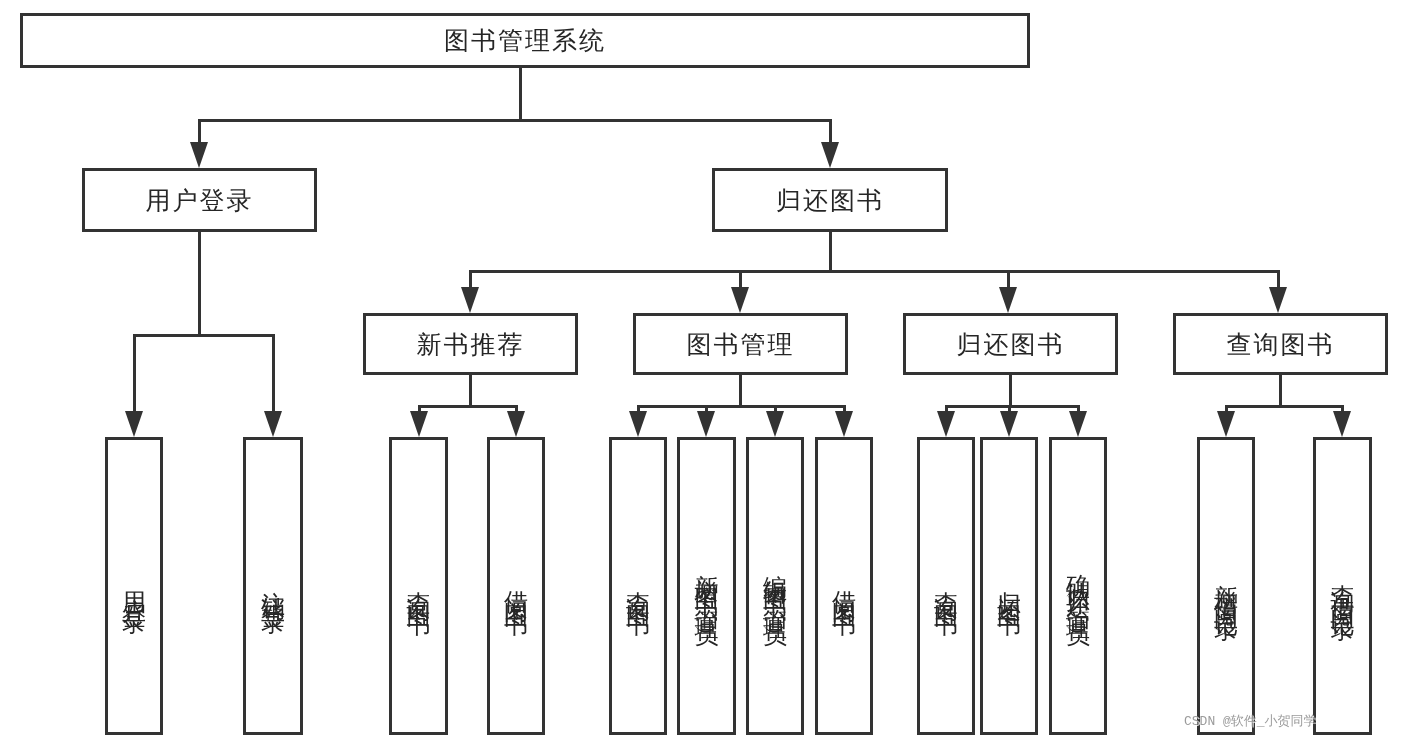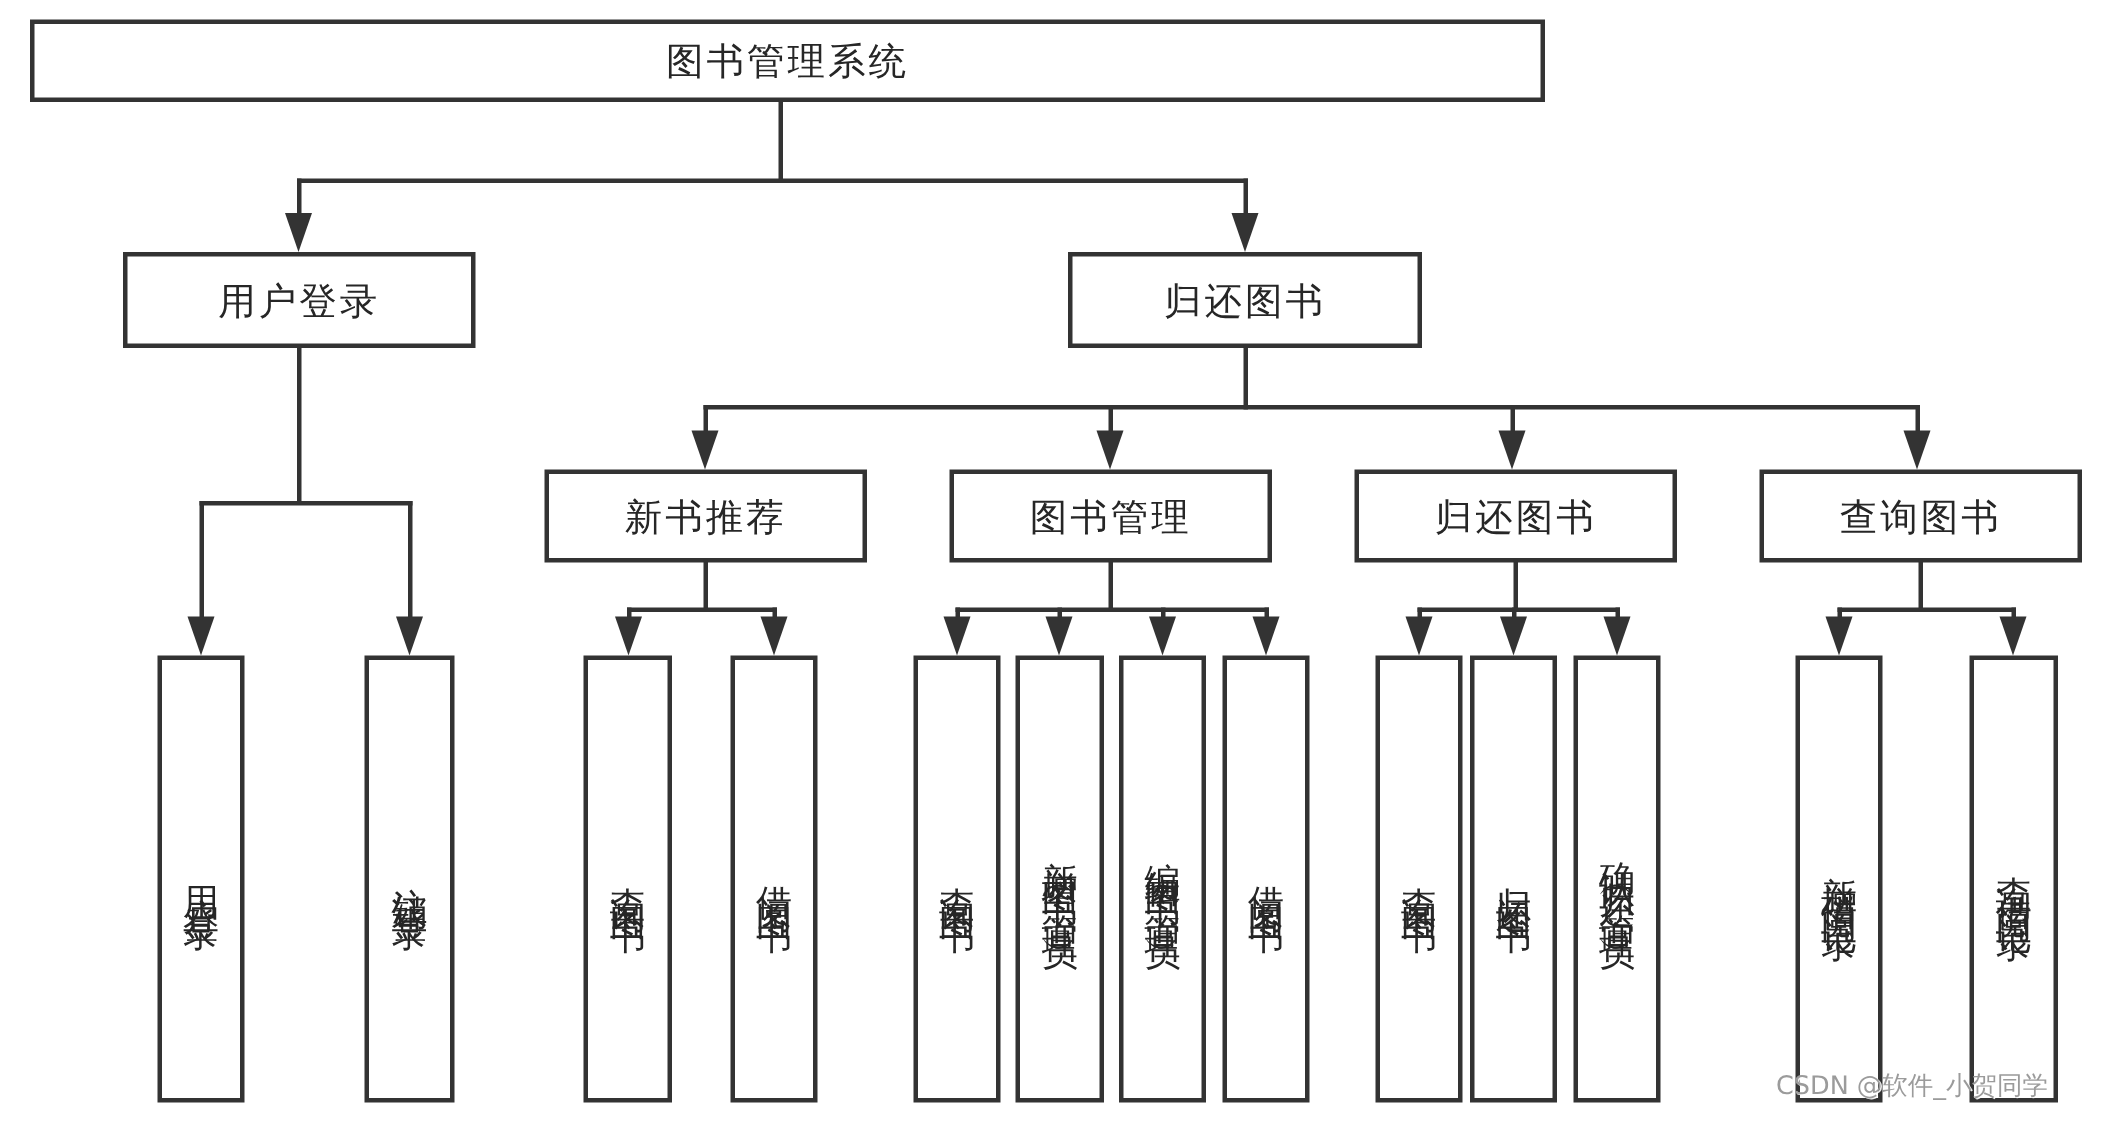--- a/index.html
+++ b/index.html
@@ -29,22 +29,23 @@
   }
   .hline{position:absolute;height:3px;background:var(--line);}
   .vline{position:absolute;width:3px;background:var(--line);}
   .arrow{
     position:absolute;width:0;height:0;
     border-left:9px solid transparent;border-right:9px solid transparent;
     border-top:26px solid var(--line);
   }
   .watermark{
     position:absolute;left:1184px;top:712px;width:215px;
-    font-size:17px;color:var(--watermark);white-space:nowrap;
+    font-size:13px;color:var(--watermark);white-space:nowrap;
     text-shadow:1px 1px 0 rgba(255,255,255,.9);
+    font-family:Liberation Mono, monospace;
   }
 </style>
 </head>
 <body>
 
 <div class="stage">
 
   <div class="box" style="left:20px;top:13px;width:1010px;height:55px">
     <span class="hlabel">图书管理系统</span>
   </div>

